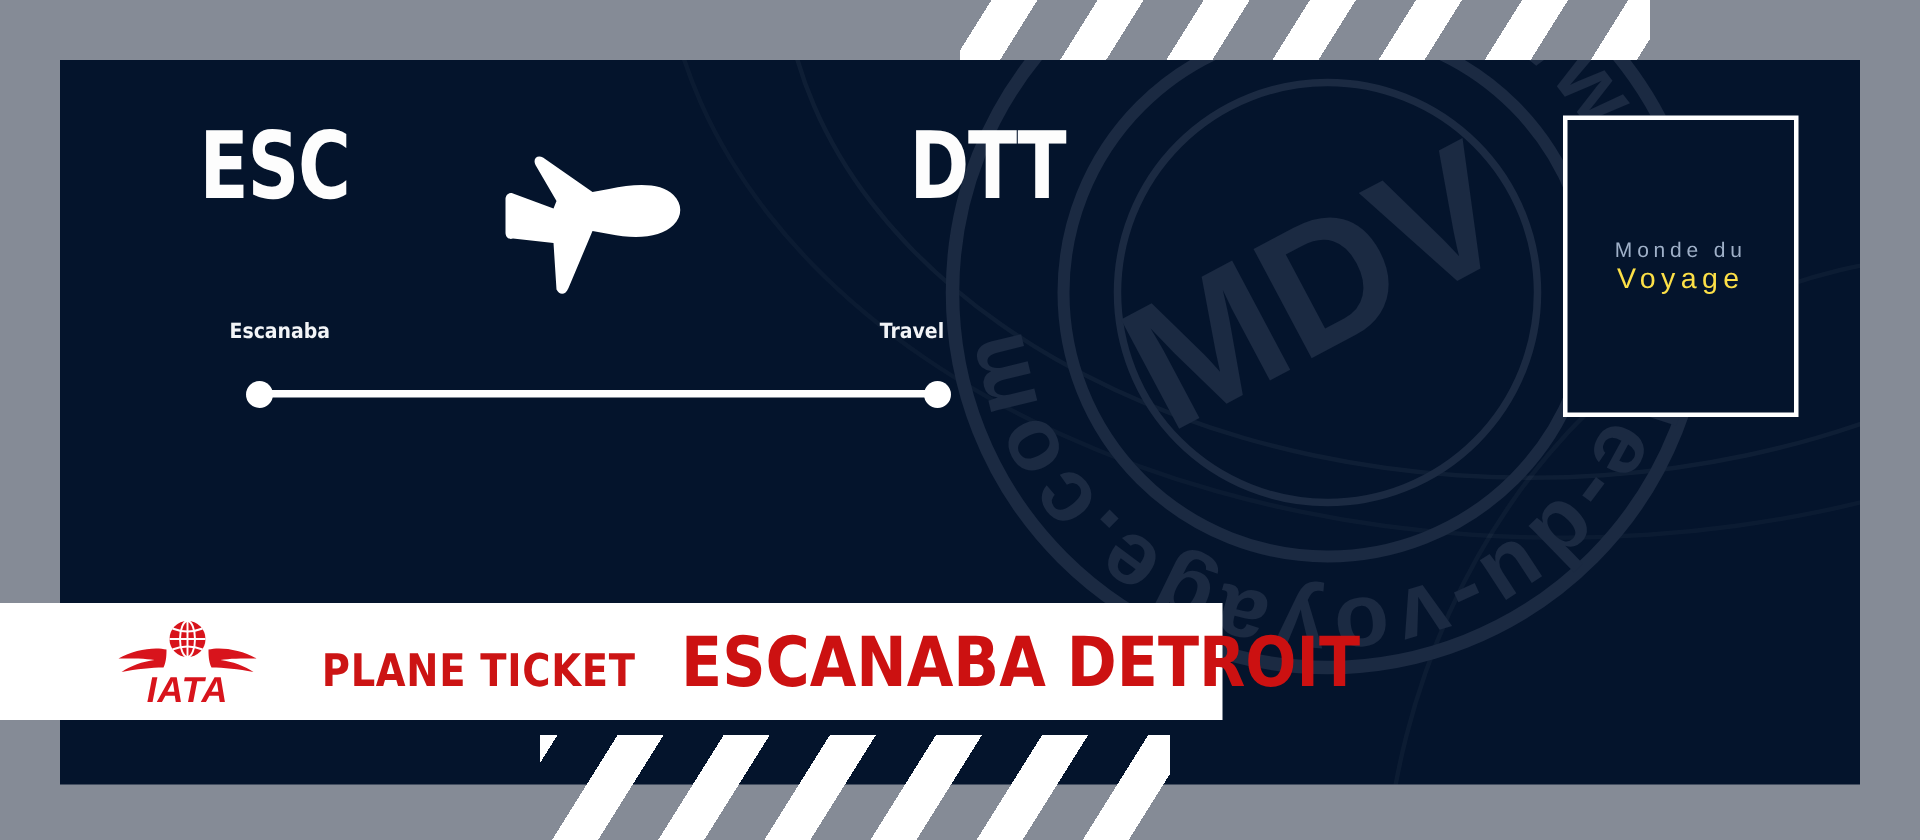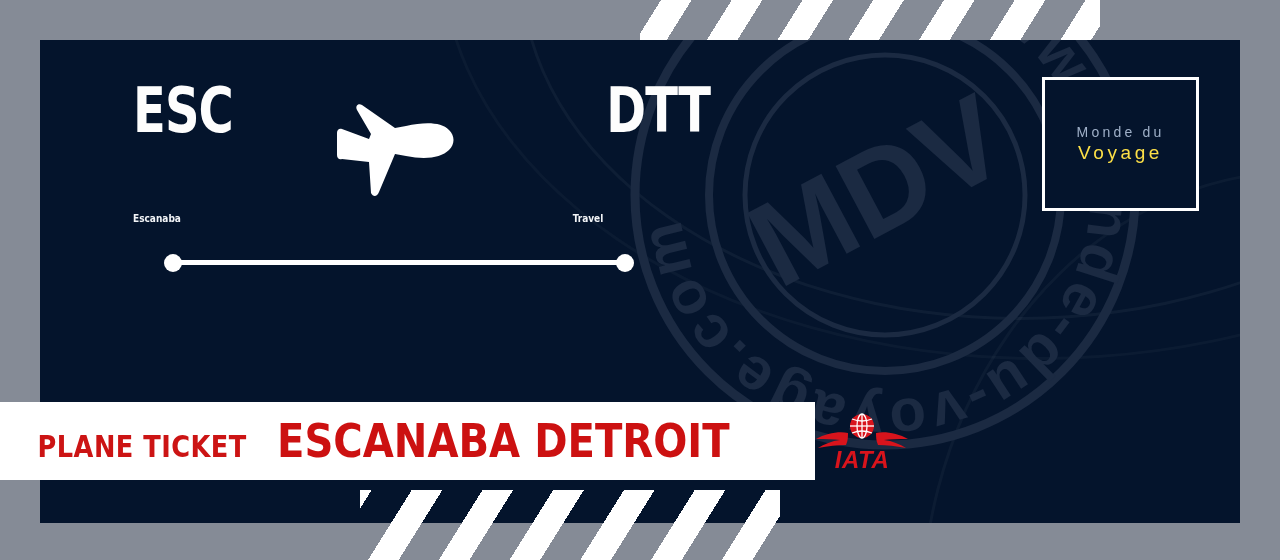--- a/index.html
+++ b/index.html
@@ -110,24 +110,25 @@
     transform: scaleX(0.86);
     white-space: nowrap;
   }
   .code.origin { left: 45px; transform-origin: left top; }
   .code.dest   { left: 505px; transform-origin: right top; right: 0; text-align: right; }
 
   .city {
     position: absolute;
     top: 133px;
     font-family: "Liberation Sans Narrow", "DejaVu Sans Condensed", "Liberation Sans", sans-serif;
-    font-size: 10px;
+    font-size: 14px;
     font-weight: 600;
     color: #f2f4f7;
     white-space: nowrap;
+    margin-left: 20px;
   }
   .city.origin { left: 45px; }
   .city.dest   { left: 440px; width: 120px; text-align: center; }
 
   #plane-icon {
     position: absolute;
     left: 245px;
     top: 20px;
     width: 130px;
     height: 100px;
@@ -160,21 +161,21 @@
   }
   #route-line .dot.start { left: 0; }
   #route-line .dot.end   { right: 0; }
 
   
   #logo-box {
     position: absolute;
     left: 1002px;
     top: 37px;
     width: 157px;
-    height: 134px;
+    height: 201px;
     border: 3px solid #ffffff;
     background: #04142c;
     display: flex;
     flex-direction: column;
     align-items: center;
     justify-content: center;
   }
   #logo-box .l1 {
     font-size: 14px;
     letter-spacing: 3.2px;
@@ -307,39 +308,39 @@
     <div id="logo-box">
       <div class="l1">Monde du</div>
       <div class="l2">Voyage</div>
     </div>
 
   </div>
 
   <div id="stripes-bottom"></div>
 
   <div id="banner">
-    <div id="banner-text">
-      <span id="plane-ticket-label">PLANE TICKET</span>
-      <span id="banner-title">ESCANABA DETROIT</span>
-    </div>
     <div id="iata-logo">
       <svg viewBox="0 0 104 60" xmlns="http://www.w3.org/2000/svg">
         <g fill="#d8141c">
           <circle cx="52" cy="15" r="12"></circle>
           <g stroke="#ffffff" stroke-width="1.3" fill="none">
             <ellipse cx="52" cy="15" rx="5" ry="12"></ellipse>
             <line x1="40" y1="15" x2="64" y2="15"></line>
             <line x1="52" y1="3" x2="52" y2="27"></line>
             <path d="M42,8 Q52,12 62,8"></path>
             <path d="M42,22 Q52,18 62,22"></path>
           </g>
           <path d="M38,22 C30,20 16,22 6,28 C16,28 24,28 30,29 C22,30 14,33 8,37
                    C18,35 28,34 36,34 C38,30 38,25 38,22 Z"></path>
           <path d="M66,22 C74,20 88,22 98,28 C88,28 80,28 74,29 C82,30 90,33 96,37
                    C86,35 76,34 68,34 C66,30 66,25 66,22 Z"></path>
         </g>
         <text x="52" y="57" text-anchor="middle" fill="#d8141c" font-family="Liberation Sans, sans-serif" font-size="24" font-weight="bold" font-style="italic" letter-spacing="0.5">IATA</text>
       </svg>
     </div>
+    <div id="banner-text">
+      <span id="plane-ticket-label">PLANE TICKET</span>
+      <span id="banner-title">ESCANABA DETROIT</span>
+    </div>
   </div>
 
 
 </div>
 
 </body></html>

